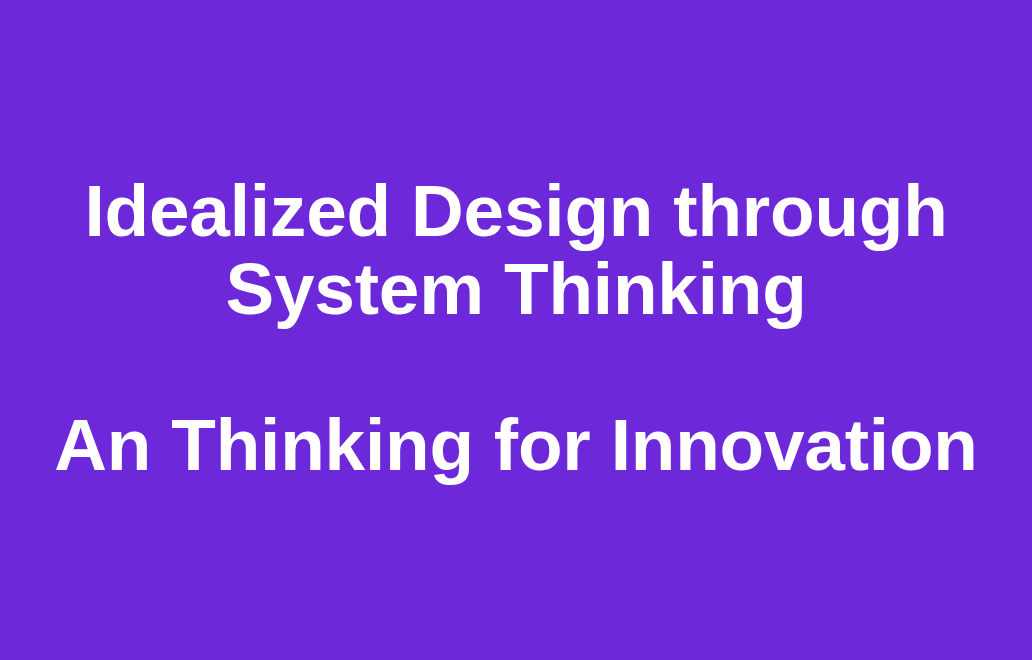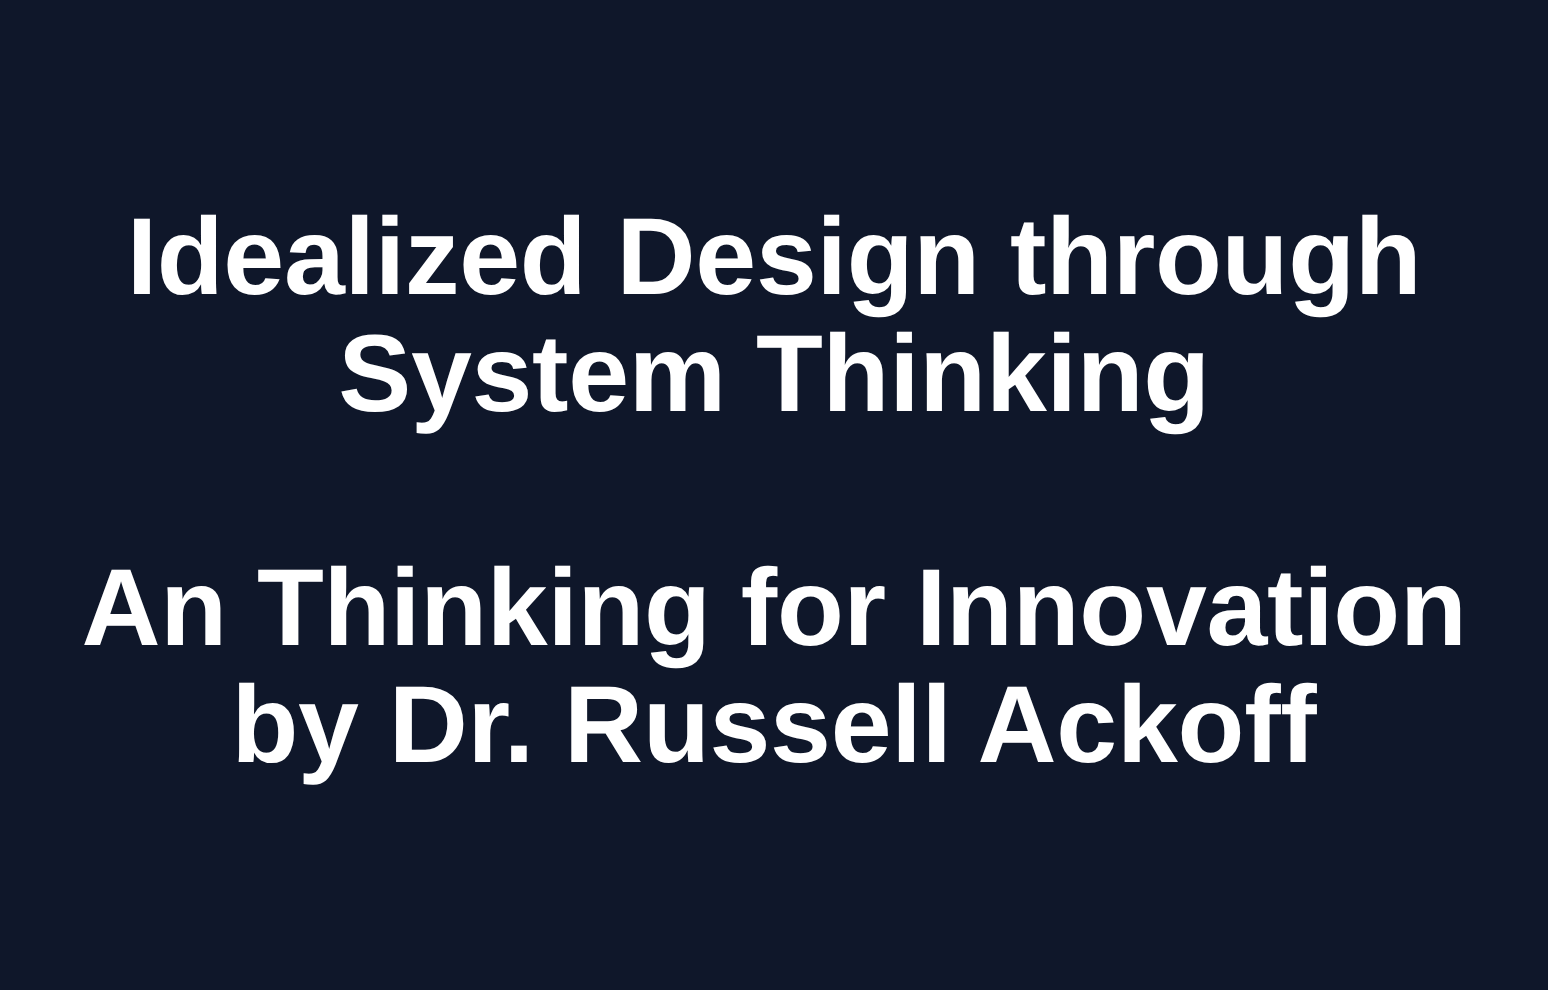--- a/index.html
+++ b/index.html
@@ -6,21 +6,21 @@
   html, body {
     margin: 0;
     padding: 0;
     background: #000000;
   }
 
   #slide {
     position: relative;
     width: 1032px;
     height: 660px;
-    background: #0f172a;
+    background: #6d28d9;
     overflow: hidden;
     display: flex;
     flex-direction: column;
     align-items: center;
     justify-content: center;
     box-sizing: border-box;
     -webkit-font-smoothing: antialiased;
   }
 
   #slide-body {
@@ -63,17 +63,16 @@
 
     <div class="text-block">
       <span class="slide-line">Idealized Design through</span>
       <span class="slide-line">System Thinking</span>
     </div>
 
     <span class="block-gap"></span>
 
     <div class="text-block">
       <span class="slide-line">An Thinking for Innovation</span>
-      <span class="slide-line">by Dr. Russell Ackoff</span>
     </div>
 
   </div>
 </div>
 
 </body></html>

